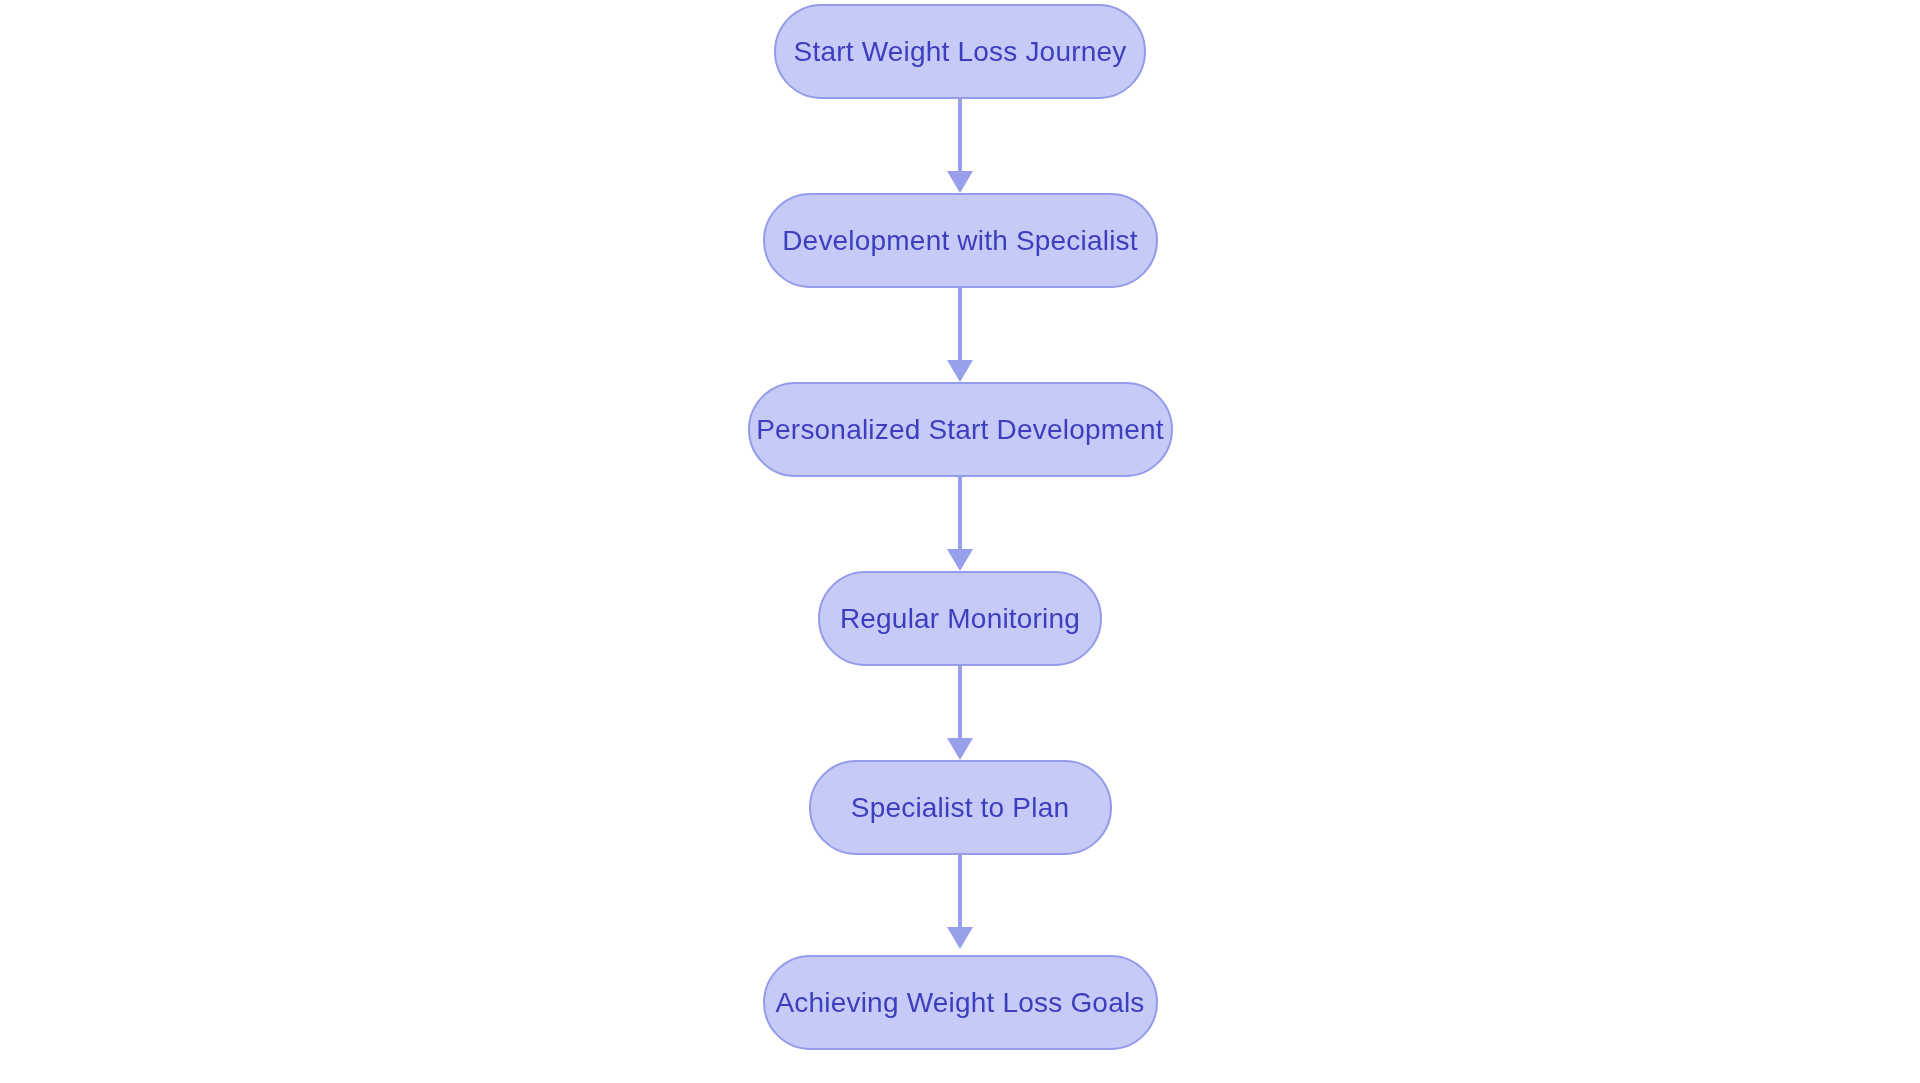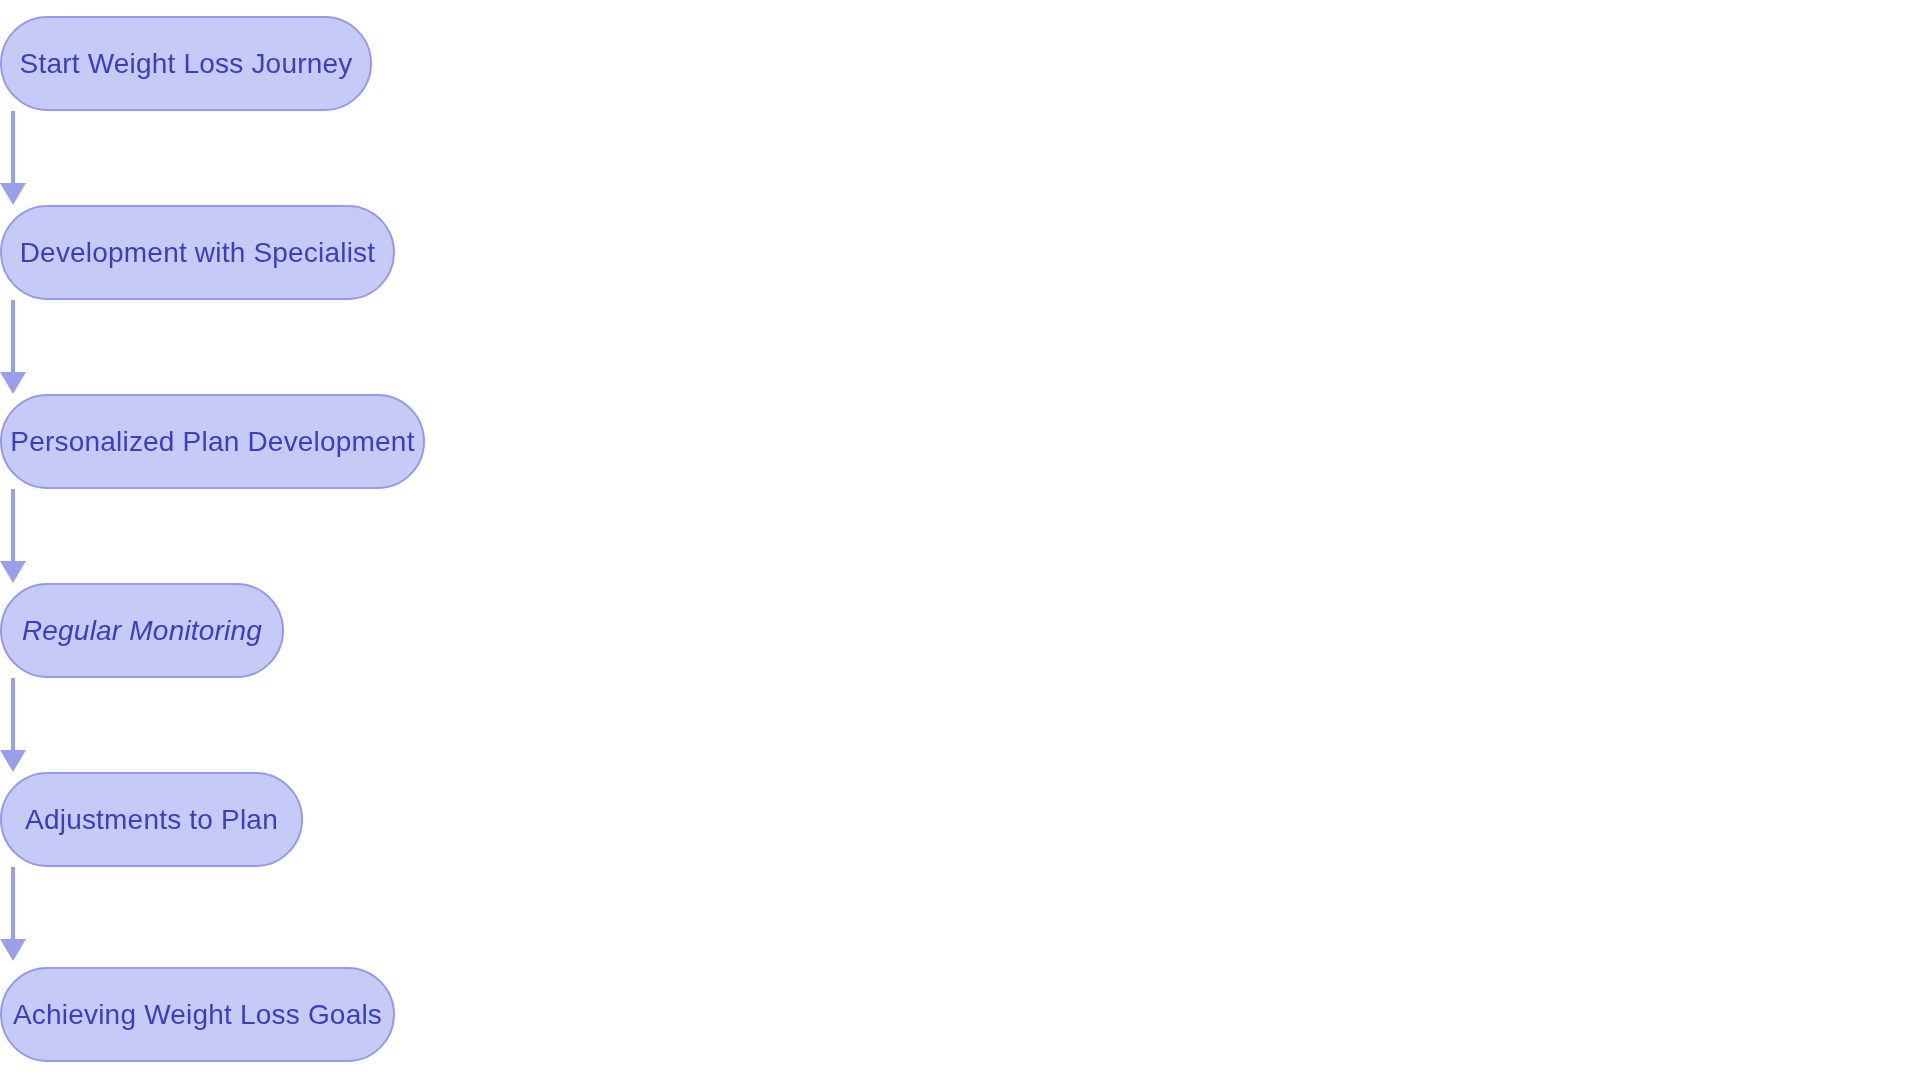--- a/index.html
+++ b/index.html
@@ -8,22 +8,22 @@
     background: #ffffff;
     font-family: "Liberation Sans", "DejaVu Sans", sans-serif;
   }
   .canvas {
     position: relative;
     width: 1920px;
     height: 1083px;
     background: #ffffff;
     display: flex;
     flex-direction: column;
-    align-items: flex-start;
-    padding-top: 16px;
+    align-items: center;
+    padding-top: 4px;
     box-sizing: border-box;
     overflow: hidden;
   }
   .node {
     height: 95px;
     box-sizing: border-box;
     border-radius: 95px;
     background: var(--node-fill, #C6CAF7);
     border: 2px solid var(--node-border, #939BEA);
     display: flex;
@@ -34,21 +34,21 @@
   .node-label {
     color: var(--node-text, #3C3EBE);
     font-size: 28px;
     font-weight: 400;
     letter-spacing: 0.2px;
     white-space: nowrap;
   }
   .w1 { width: 372px; }
   .w2 { width: 395px; }
   .w3 { width: 425px; }
-  .w4 { width: 284px; font-style: italic; }
+  .w4 { width: 284px; }
   .w5 { width: 303px; }
   .w6 { width: 395px; margin-top: 6px; }
   .arrow {
     height: 94px;
     display: flex;
     flex-direction: column;
     align-items: center;
     justify-content: flex-start;
     flex-shrink: 0;
   }
@@ -83,39 +83,39 @@
   <div class="node w2">
     <span class="node-label">Development with Specialist</span>
   </div>
 
   <div class="arrow">
     <div class="arrow-line"></div>
     <div class="arrow-head"></div>
   </div>
 
   <div class="node w3">
-    <span class="node-label">Personalized Plan Development</span>
+    <span class="node-label">Personalized Start Development</span>
   </div>
 
   <div class="arrow">
     <div class="arrow-line"></div>
     <div class="arrow-head"></div>
   </div>
 
   <div class="node w4">
     <span class="node-label">Regular Monitoring</span>
   </div>
 
   <div class="arrow">
     <div class="arrow-line"></div>
     <div class="arrow-head"></div>
   </div>
 
   <div class="node w5">
-    <span class="node-label">Adjustments to Plan</span>
+    <span class="node-label">Specialist to Plan</span>
   </div>
 
   <div class="arrow">
     <div class="arrow-line"></div>
     <div class="arrow-head"></div>
   </div>
 
   <div class="node w6">
     <span class="node-label">Achieving Weight Loss Goals</span>
   </div>

